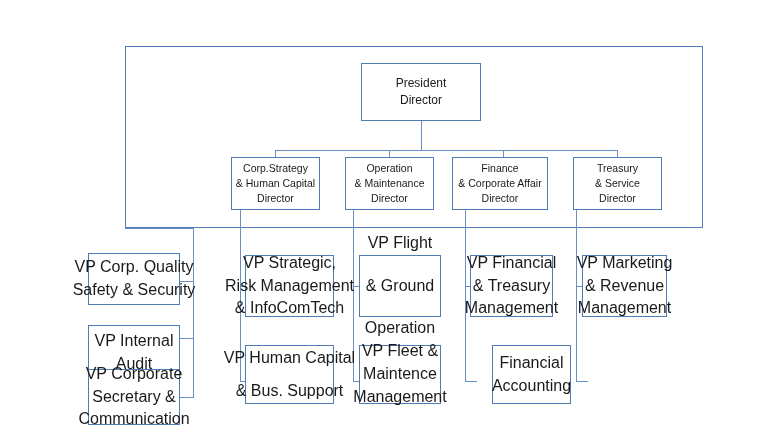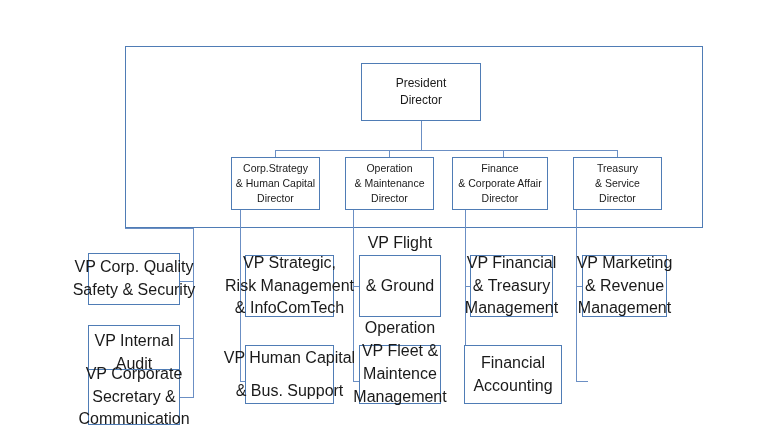--- a/index.html
+++ b/index.html
@@ -145,21 +145,21 @@
 
   <div class="conn vline" style="left:465px; top:210px; width:1px; height:172px;"></div>
   <div class="conn hline" style="left:465px; top:286px; width:12px; height:1px;"></div>
   <div class="conn hline" style="left:465px; top:381px; width:12px; height:1px;"></div>
 
   <div class="box lv3" style="left:470px; top:255px; width:83px; height:62px;">
     <span class="ln">VP Financial</span>
     <span class="ln">&amp; Treasury</span>
     <span class="ln">Management</span>
   </div>
-  <div class="box lv3" style="left:464px; top:345px; width:98px; height:59px;">
+  <div class="box lv3" style="left:492px; top:345px; width:79px; height:59px;">
     <span class="ln">Financial</span>
     <span class="ln">Accounting</span>
   </div>
 
   <div class="conn vline" style="left:576px; top:210px; width:1px; height:172px;"></div>
   <div class="conn hline" style="left:576px; top:286px; width:12px; height:1px;"></div>
   <div class="conn hline" style="left:576px; top:381px; width:12px; height:1px;"></div>
 
   <div class="box lv3" style="left:582px; top:255px; width:85px; height:62px;">
     <span class="ln">VP Marketing</span>

